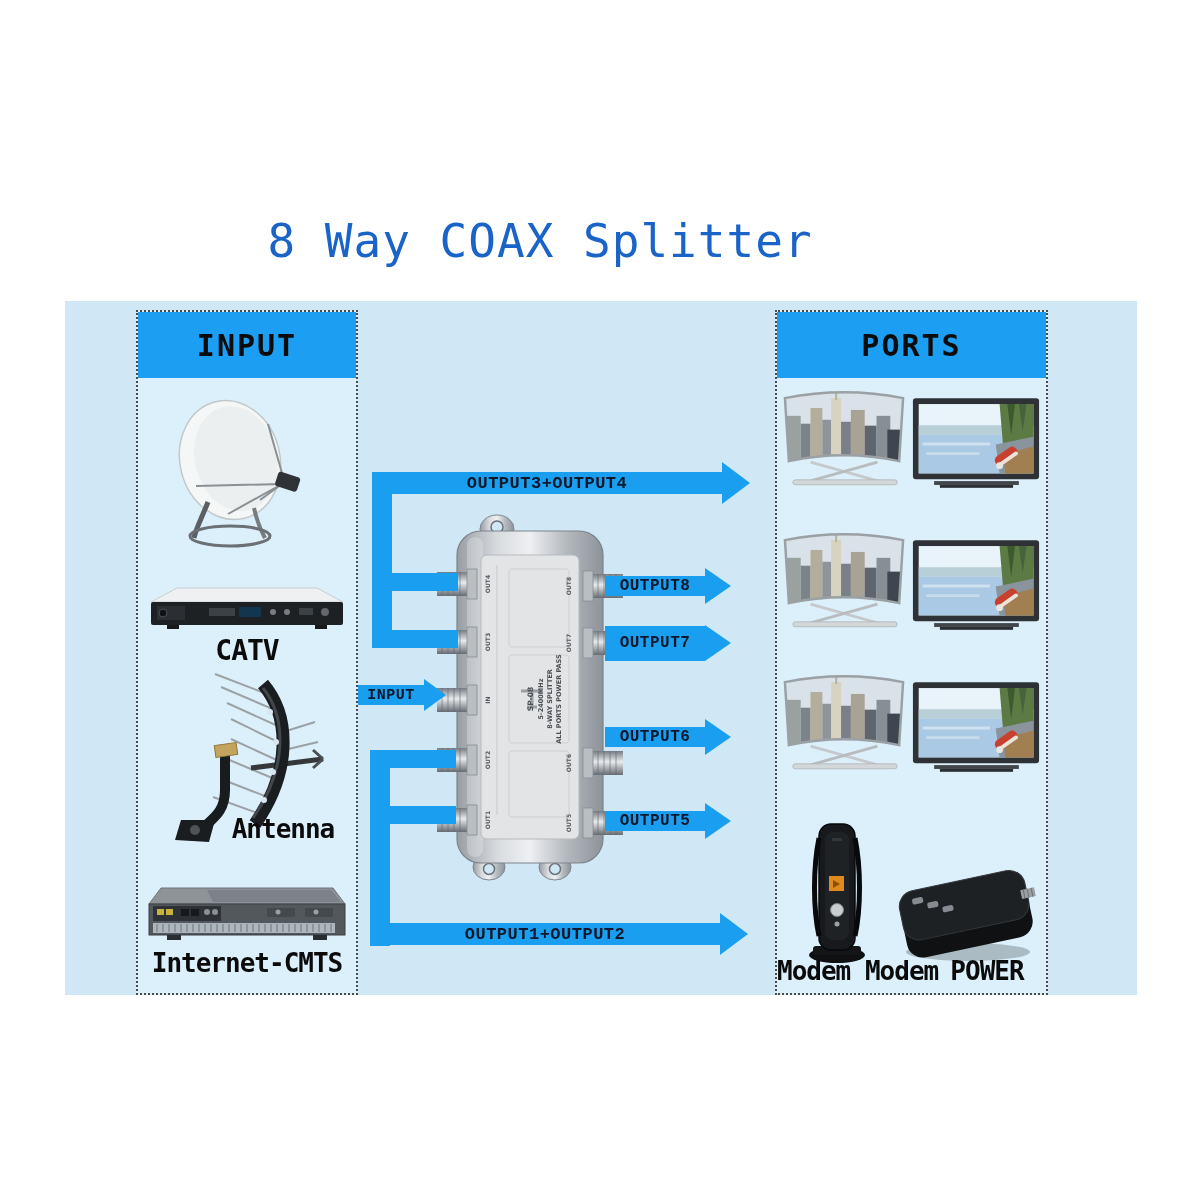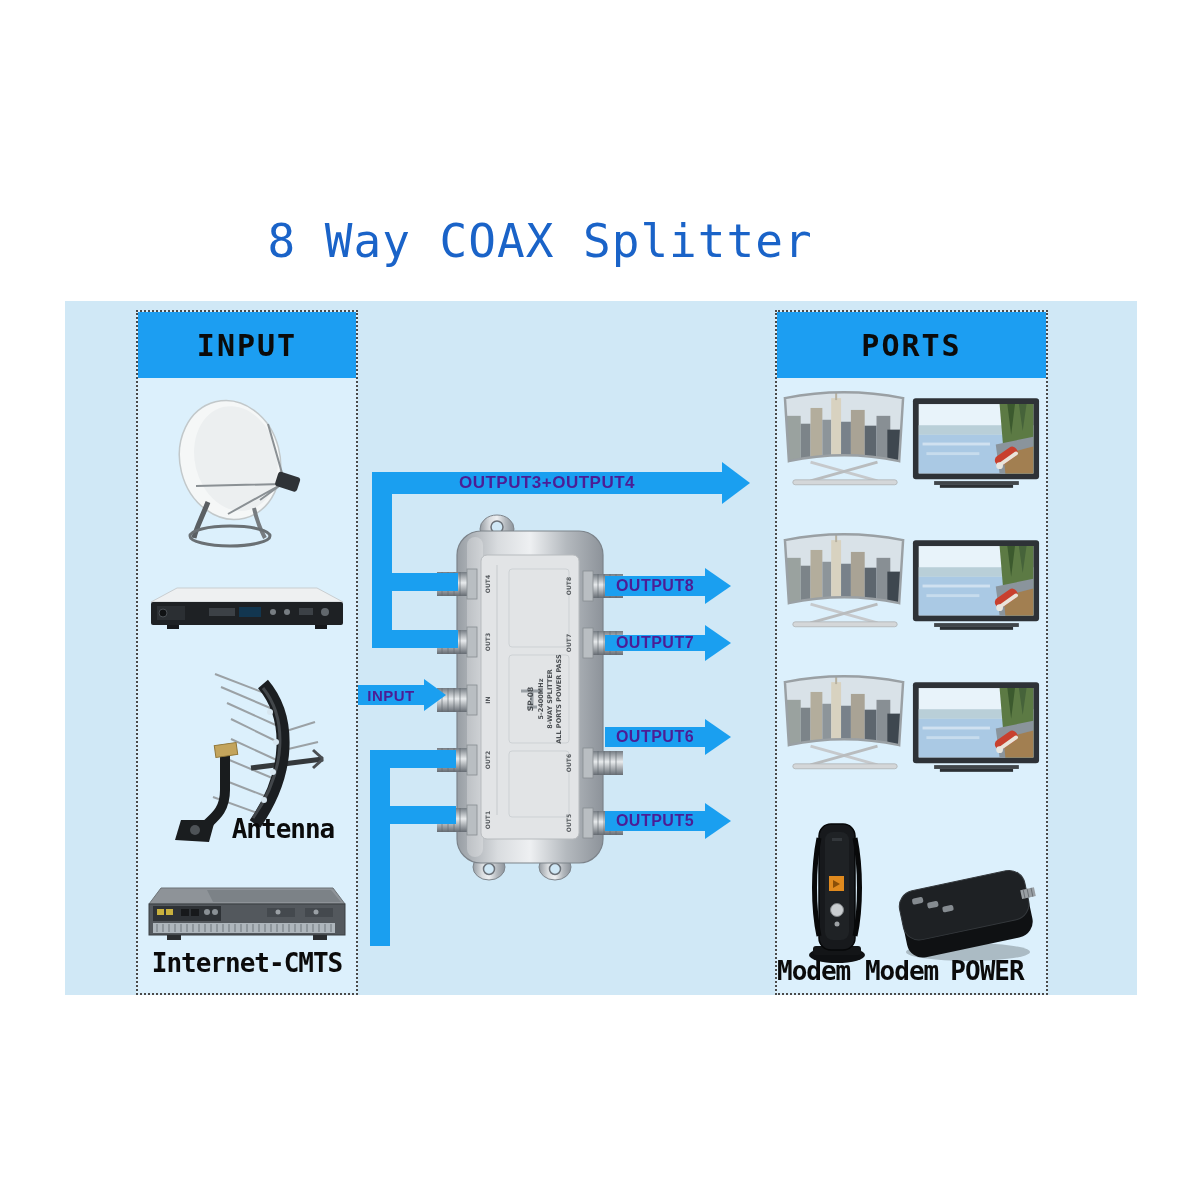--- a/index.html
+++ b/index.html
@@ -14,21 +14,21 @@
   .col-header{position:absolute;top:0;left:0;right:0;height:66px;background:#1c9ef2;
               display:flex;align-items:center;justify-content:center;
               font-size:30px;font-weight:bold;color:#0b0b0b;letter-spacing:2px;}
   .dev{position:absolute;}
   .dev-label{position:absolute;left:0;right:0;text-align:center;font-weight:bold;color:#0b0b0b;
              font-size:26px;letter-spacing:-1px;white-space:nowrap;}
   
   .pipe{position:absolute;background:#1a9ff0;}
   .h-arrow{position:absolute;display:flex;align-items:center;}
   .h-arrow .shaft{background:#1a9ff0;display:flex;align-items:center;justify-content:center;}
-  .h-arrow .shaft span{color:#4c1d95;font-weight:bold;font-family:Liberation Sans, sans-serif;
+  .h-arrow .shaft span{color:#0f172a;font-weight:bold;font-family:Liberation Mono, monospace;
                        font-size:16px;letter-spacing:0.5px;white-space:nowrap;}
   .h-arrow .head{width:0;height:0;border-top:18px solid transparent;
                  border-bottom:18px solid transparent;border-left:26px solid #1a9ff0;}
   .splitter{position:absolute;left:370px;top:212px;width:190px;height:372px;}
   .defs-hidden{position:absolute;width:0;height:0;overflow:hidden;}
 </style>
 </head>
 <body>
 
 <svg class="defs-hidden" xmlns="http://www.w3.org/2000/svg">
@@ -122,20 +122,21 @@
         <circle cx="16" cy="27" r="4" fill="#101214" stroke="#4a4f54" stroke-width="1"></circle>
         <rect x="62" y="22" width="26" height="8" fill="#3c4146"></rect>
         <rect x="92" y="21" width="22" height="10" fill="#12364f"></rect>
         <circle cx="126" cy="26" r="3" fill="#777d82"></circle>
         <circle cx="140" cy="26" r="3" fill="#777d82"></circle>
         <rect x="152" y="22" width="14" height="7" fill="#3c4146"></rect>
         <circle cx="178" cy="26" r="4" fill="#62686d"></circle>
         <rect x="20" y="39" width="12" height="4" fill="#17191c"></rect>
         <rect x="168" y="39" width="12" height="4" fill="#17191c"></rect>
       </svg>
+      <div class="dev-label" style="top:322px;font-size:28px">CATV</div>
 
       <svg class="dev" style="left:25px;top:360px" width="165" height="172" viewBox="0 0 165 172">
         <g stroke="#9ba1a5" stroke-width="2">
           <line x1="104" y1="22" x2="52" y2="2"></line>
           <line x1="112" y1="38" x2="58" y2="15"></line>
           <line x1="117" y1="55" x2="64" y2="31"></line>
           <line x1="119" y1="72" x2="68" y2="47"></line>
           <line x1="118" y1="90" x2="68" y2="67"></line>
           <line x1="114" y1="108" x2="64" y2="87"></line>
           <line x1="107" y1="126" x2="58" y2="107"></line>
@@ -359,35 +360,41 @@
     </div>
 
     <div class="h-arrow" style="left:540px;top:267px">
       <div class="shaft" style="width:100px;height:20px">
           <span>OUTPUT8</span>
         </div>
       <div class="head" style="border-top-width:18px;border-bottom-width:18px;border-left-width:26px"></div>
     </div>
 
     <div class="h-arrow" style="left:540px;top:324px">
-      <div class="shaft" style="width:100px;height:16px">
+      <div class="shaft" style="width:100px;height:35px">
           <span>OUTPUT7</span>
         </div>
       <div class="head" style="border-top-width:18px;border-bottom-width:18px;border-left-width:26px"></div>
     </div>
 
     <div class="h-arrow" style="left:540px;top:418px">
       <div class="shaft" style="width:100px;height:20px">
           <span>OUTPUT6</span>
         </div>
       <div class="head" style="border-top-width:18px;border-bottom-width:18px;border-left-width:26px"></div>
     </div>
 
     <div class="h-arrow" style="left:540px;top:502px">
       <div class="shaft" style="width:100px;height:20px">
           <span>OUTPUT5</span>
         </div>
       <div class="head" style="border-top-width:18px;border-bottom-width:18px;border-left-width:26px"></div>
     </div>
 
+    <div class="h-arrow" style="left:305px;top:612px">
+      <div class="shaft" style="width:350px;height:22px">
+          <span style="font-size:17px">OUTPUT1+OUTPUT2</span>
+        </div>
+      <div class="head" style="border-top-width:21px;border-bottom-width:21px;border-left-width:28px"></div>
+    </div>
 
   </div>
 </div>
 
 </body></html>

